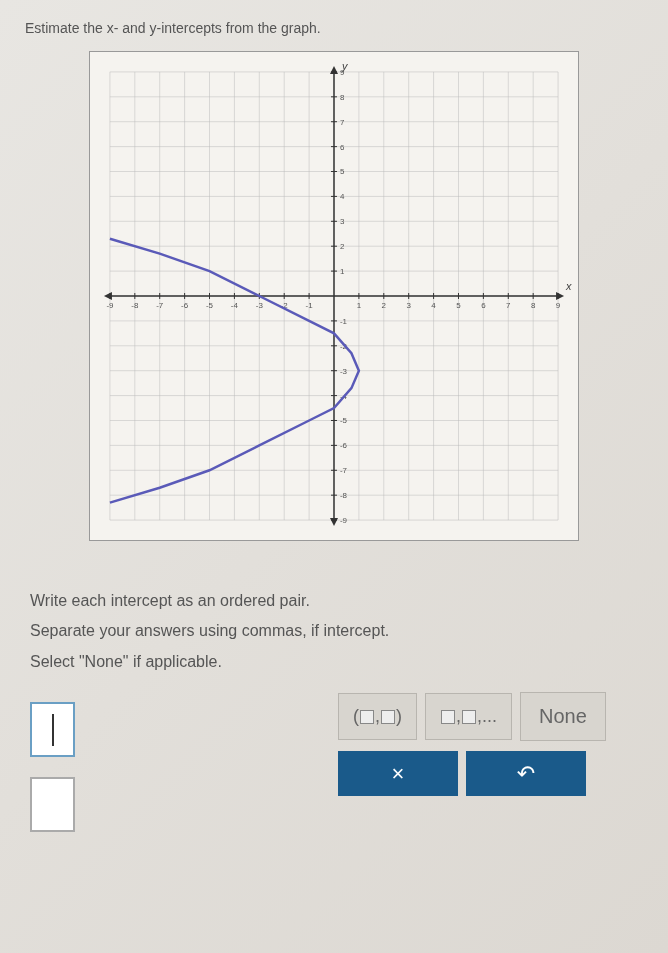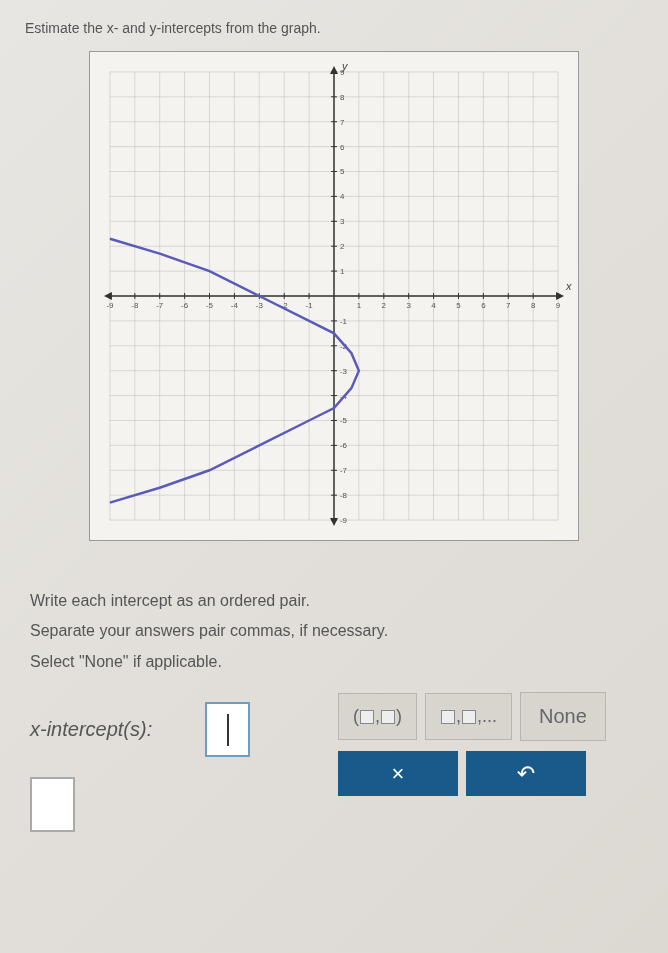--- a/index.html
+++ b/index.html
@@ -226,28 +226,27 @@
       <line x1="242" y1="20" x2="248" y2="20" stroke="#333" stroke-width="1"></line>
       <text x="251" y="23" font-size="8" text-anchor="start" fill="#555">9</text>
       <text x="478" y="239" font-size="11" fill="#444" font-style="italic">x</text>
       <text x="253" y="18" font-size="11" fill="#444" font-style="italic">y</text>
       <path d="M20,187.5 L70,202.5 L120,220 L170,245 L220,270 L245,282.5 L262.5,302.5 L270,320 L262.5,337.49999999999994 L245,357.5 L220,370 L170,395 L120,420 L70,437.49999999999994 L20,452.5 " stroke="#5a5ab8" stroke-width="2.5" fill="none"></path>
     </svg>
 </div>
 
 <div class="instructions">
   <div>Write each intercept as an ordered pair.</div>
-  <div>Separate your answers pair commas, if necessary.</div>
+  <div>Separate your answers using commas, if intercept.</div>
   <div>Select "None" if applicable.</div>
 </div>
 
 <div class="lower-section">
   <div class="left-col">
     <div class="answer-row">
-      <div class="label"><span>x-intercept(s):</span></div>
       <div class="input-box">
         <div class="cursor"></div>
       </div>
     </div>
     <div class="answer-row">
       <div class="input-box plain"></div>
     </div>
   </div>
   <div class="right-col">
     <div class="keypad">

